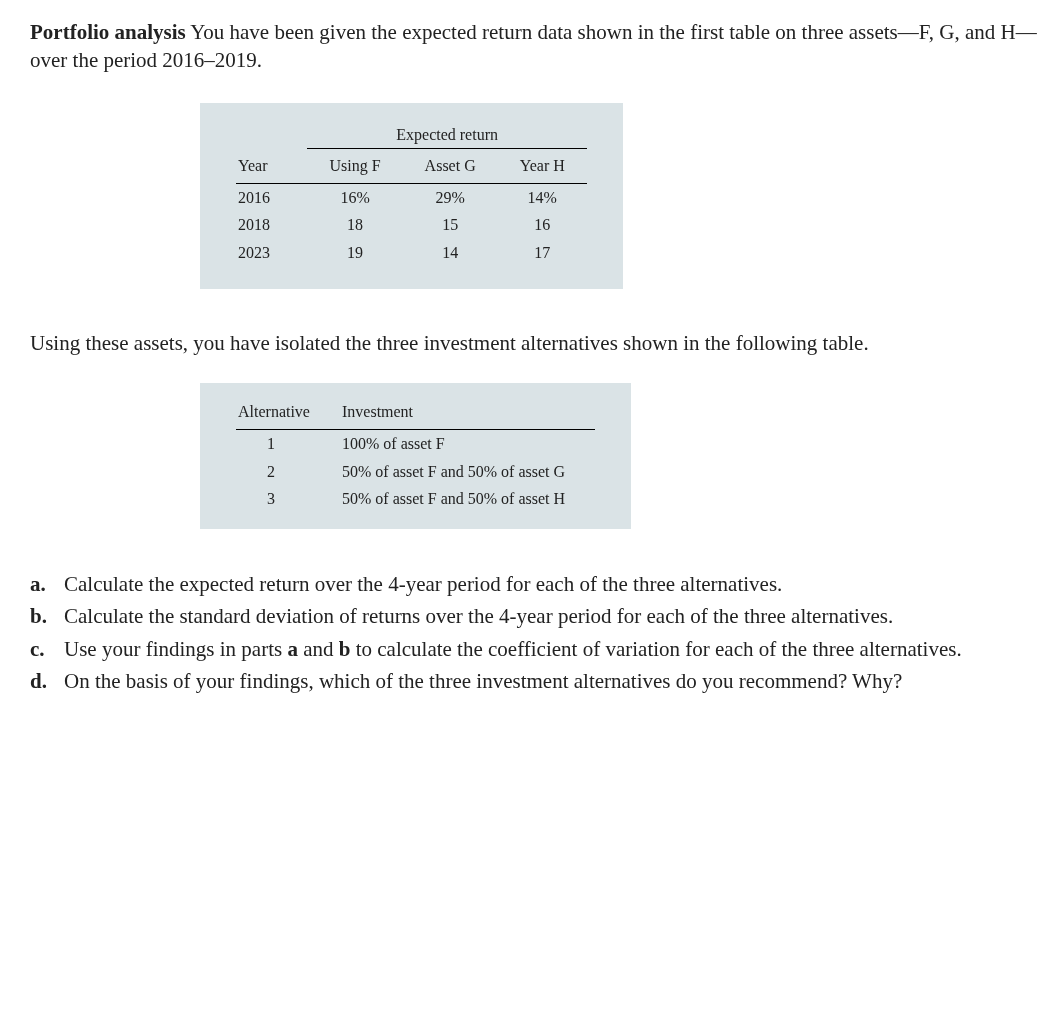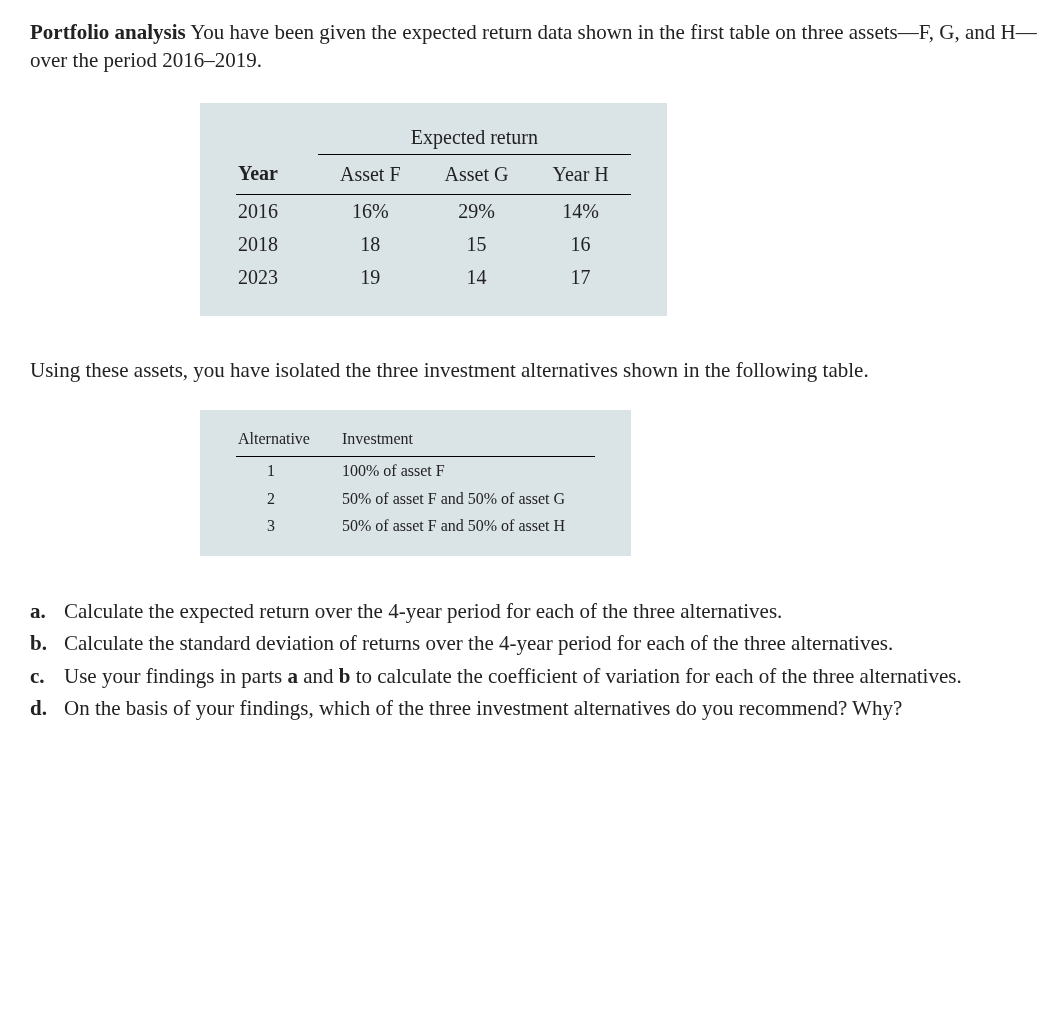--- a/index.html
+++ b/index.html
@@ -20,41 +20,40 @@
     font-weight: bold;
   }
   .table-panel {
     background: #dae3e6;
     padding: 18px 36px 22px 36px;
     display: inline-block;
     margin-left: 170px;
   }
   table.returns {
     border-collapse: collapse;
-    font-size: 20px;
+    font-size: 16px;
   }
   table.returns th, table.returns td {
     padding: 3px 14px;
     text-align: center;
   }
   .spanner-group th {
     border-bottom: 1.5px solid #000;
     font-weight: normal;
     padding-bottom: 4px;
   }
   tr.header-row th {
     border-bottom: 1.5px solid #000;
     font-weight: normal;
     padding: 6px 22px 6px 22px;
   }
   tr.header-row th.first {
     text-align: center;
     padding-left: 2px;
     padding-right: 40px;
-    font-weight: bold;
   }
   table.returns td.first {
     text-align: left;
     padding-left: 2px;
     font-family: Liberation Serif, serif;
   }
 
   .midtext {
     margin-top: 33px;
     margin-bottom: 26px;
@@ -118,21 +117,21 @@
 
 <div class="table-panel">
   <table class="returns">
     <tbody>
         <tr class="spanner-group">
       <th style="border-bottom:none"></th>
       <th colspan="3">Expected return</th>
     </tr>
     <tr class="header-row">
       <th class="first">Year</th>
-      <th>Asset F</th>
+      <th>Using F</th>
       <th>Asset G</th>
       <th>Year H</th>
     </tr>
     <tr>
       <td class="first">2016</td>
       <td>16%</td>
       <td>29%</td>
       <td>14%</td>
     </tr>
     <tr>

